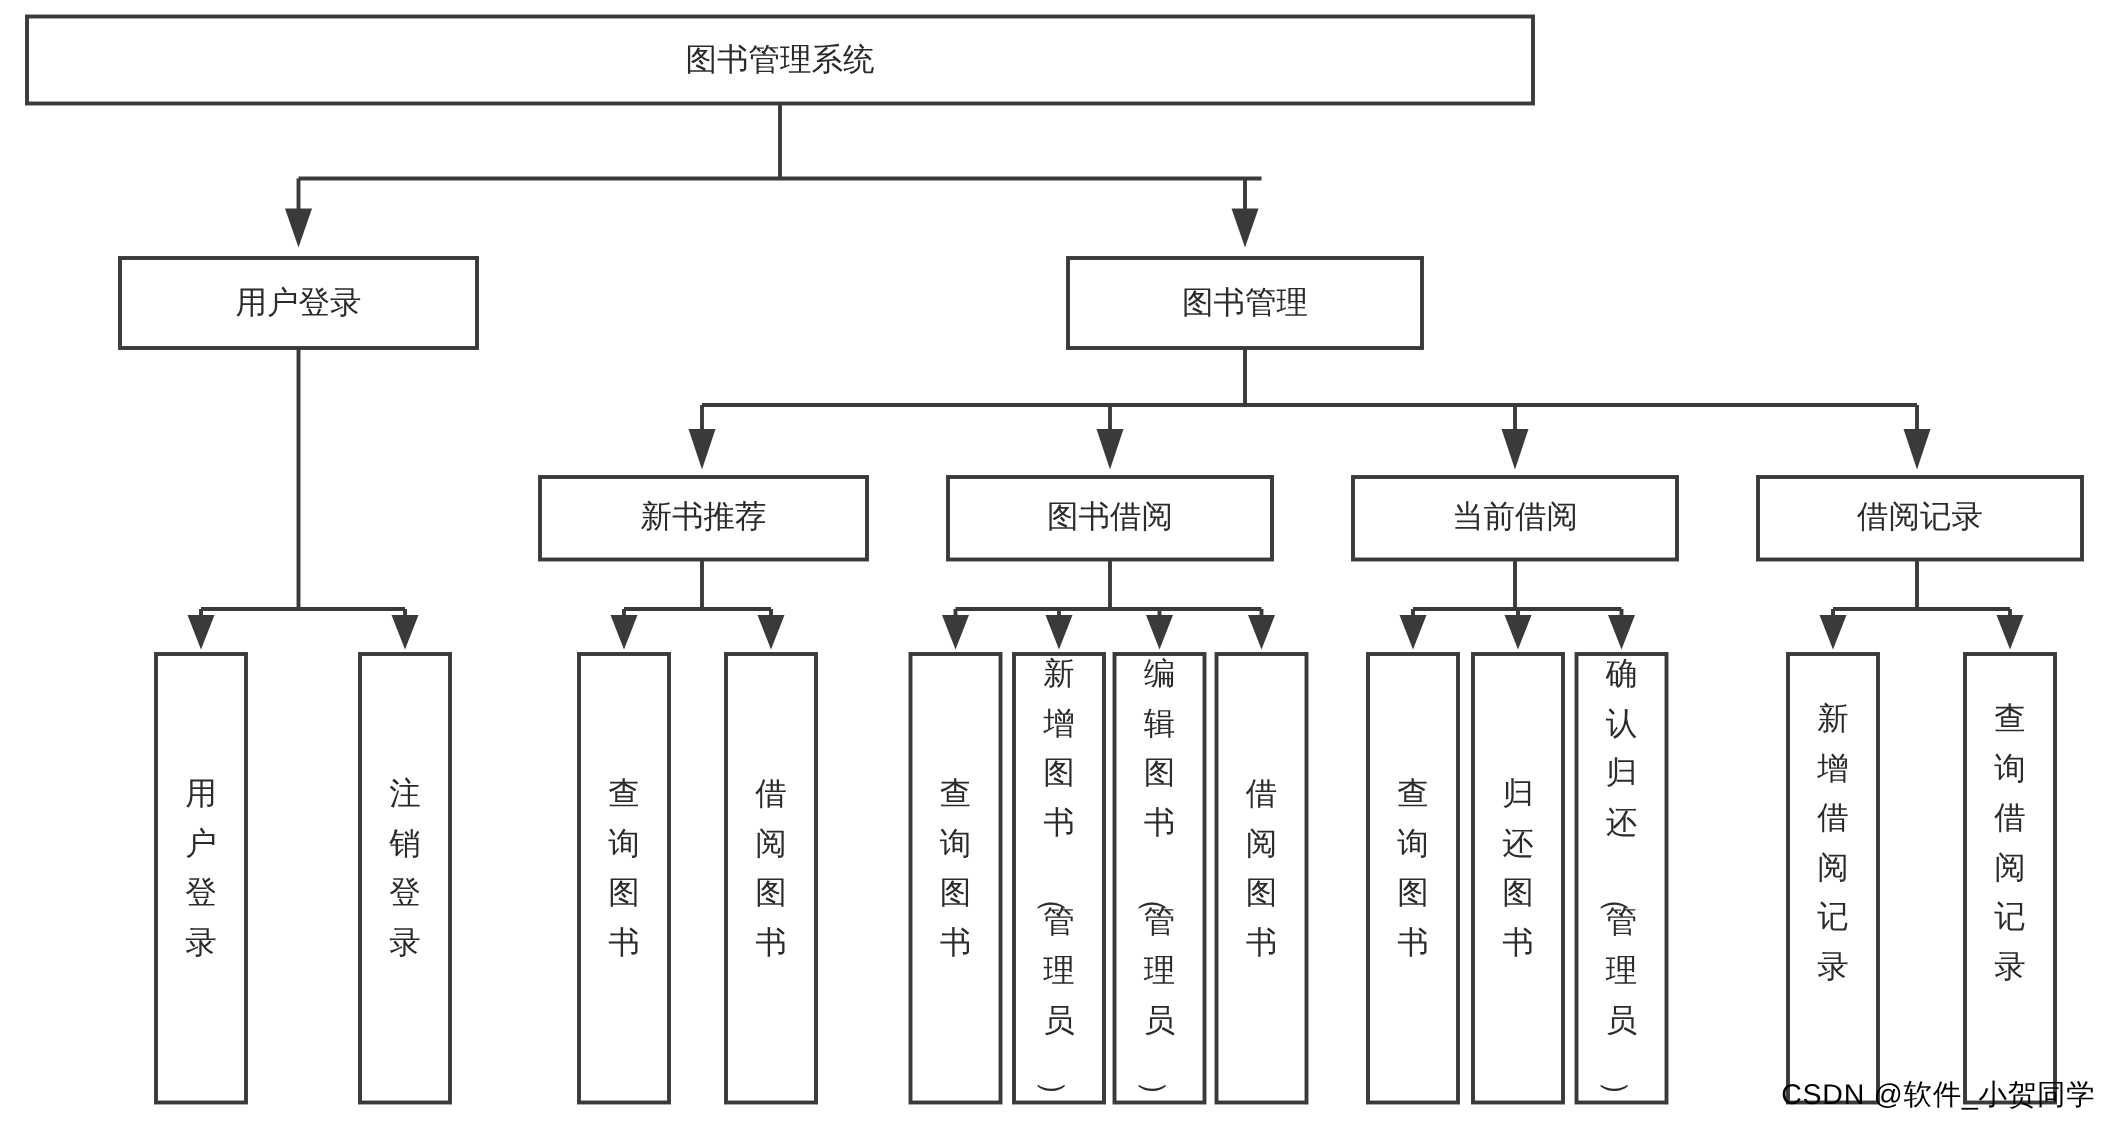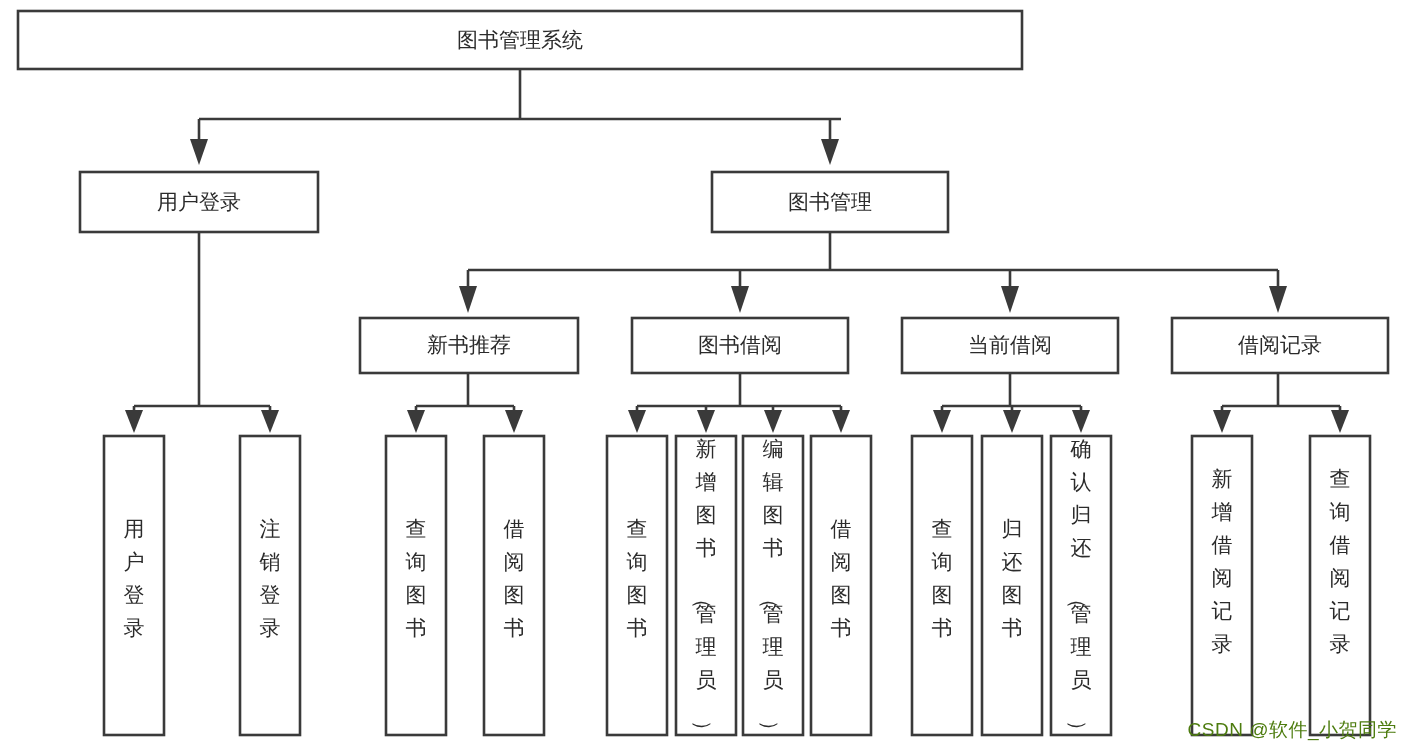--- a/index.html
+++ b/index.html
@@ -52,21 +52,21 @@
   .arrow-head {
     fill: #3a3a3a;
     stroke: none;
   }
   .watermark {
     position: absolute;
     right: 8px;
     bottom: 4px;
     font-family: "Liberation Sans", "DejaVu Sans", sans-serif;
     font-size: 19px;
-    color: #4d7c0f;
+    color: #000000;
     white-space: nowrap;
     letter-spacing: 0.5px;
   }
 </style>
 </head>
 <body>
 
 <div id="diagram-root">
 
   <svg id="flow" viewBox="0 0 1405 747">

